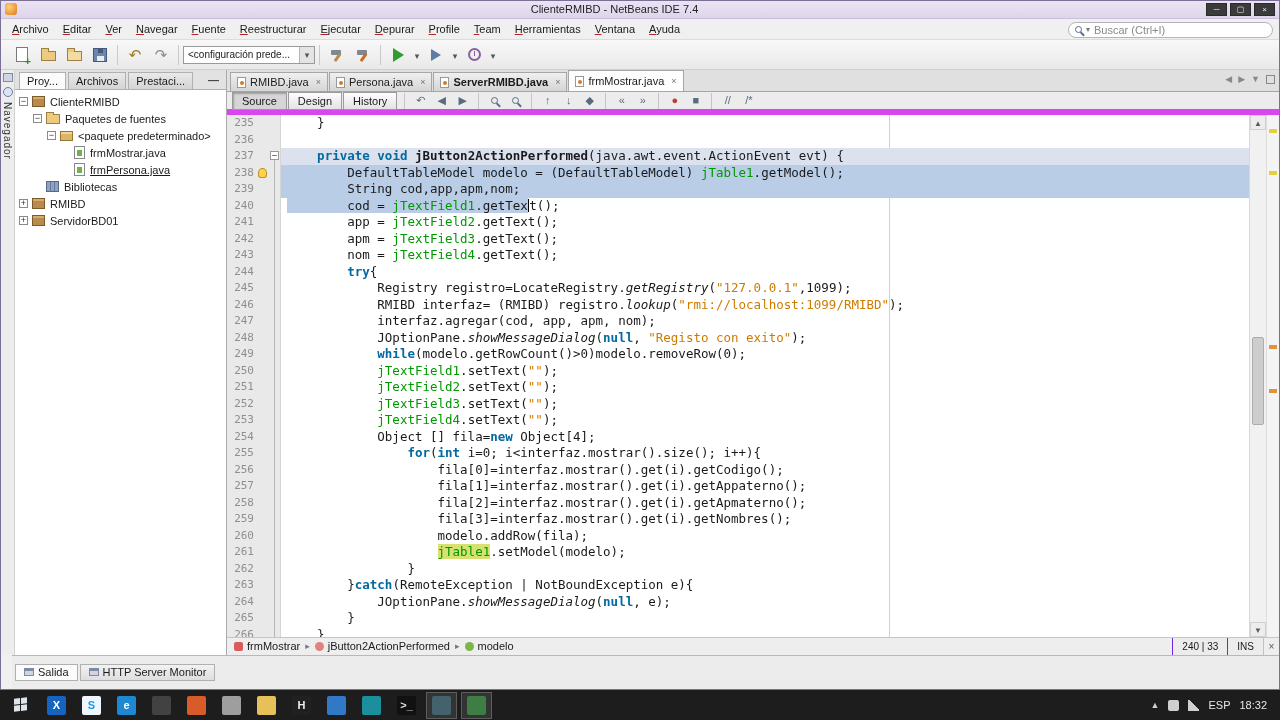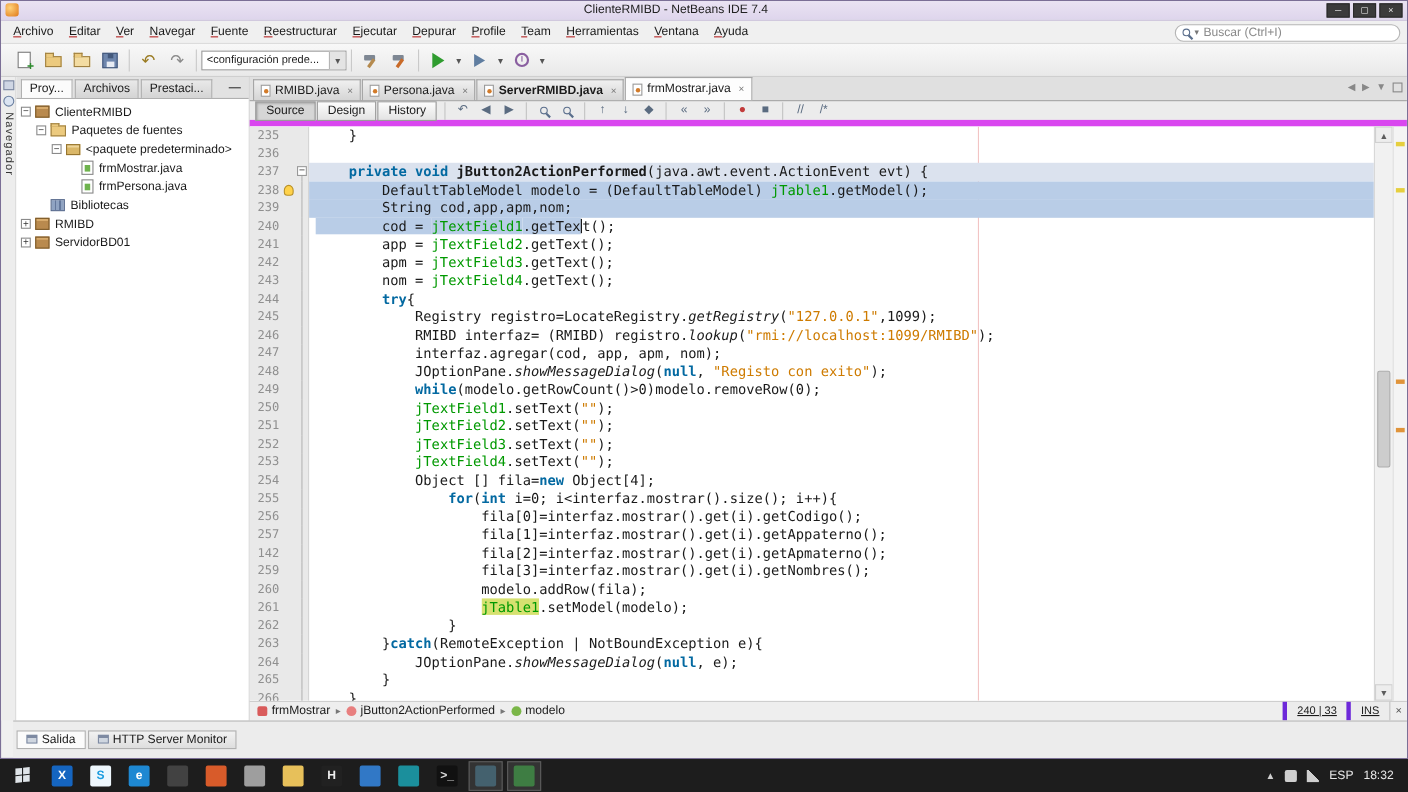--- a/index.html
+++ b/index.html
@@ -134,21 +134,21 @@
   .emark{position:absolute;left:2px;width:8px;height:4px;}
 
   .crumbrow{height:18px;display:flex;align-items:center;background:#eeeeee;border-top:1px solid #c6c6c6;padding-left:5px;gap:13px;}
   .crumb{display:flex;align-items:center;gap:4px;padding:0 2px;}
   .bc-sep{color:#777;font-size:9px;}
   .bc-ic{width:9px;height:9px;display:inline-block;flex:none;}
   .bc-class{background:#d95b5b;border-radius:2px;}
   .bc-method{background:#e87f7f;border-radius:50%;}
   .bc-variable{background:#7ab648;border-radius:50%;}
   .statusboxes{margin-left:auto;display:flex;align-items:center;height:100%;}
-  .sbox{border-left:4px solid #6d28d9;background:#ececec;padding:0 9px;font-size:10px;line-height:17px;height:100%;white-space:nowrap;text-decoration:underline;}
+  .sbox{border-left:1px solid #6d28d9;background:#ececec;padding:0 9px;font-size:10px;line-height:17px;height:100%;white-space:nowrap;}
   .sclose{width:16px;text-align:center;color:#555;font-size:10px;line-height:17px;border-left:1px solid #c2c2c2;}
 
   
   .bottomtabs{height:35px;background:#ececec;border-top:1px solid #b8b8b8;display:flex;align-items:center;padding-left:3px;gap:2px;margin-left:11px;}
   .btab{display:flex;align-items:center;gap:4px;height:17px;padding:1px 8px;border:1px solid #b0b0b0;background:linear-gradient(#f2f2f2,#dedede);}
   .btab.first{background:#fbfbfb;}
   .btab-ic{width:10px;height:8px;background:#cfd6e0;border:1px solid #7e8aa2;border-top:3px solid #7e8aa2;flex:none;}
 
   
   .taskbar{position:absolute;left:0;bottom:0;width:1280px;height:30px;background:#1d1d1d;display:flex;align-items:center;padding:0 5px;gap:4px;}
@@ -288,21 +288,21 @@
             <div class="titem" style="padding-left: 32px;">
               <span class="expander">−</span>
               <span class="nicon ic-package"></span>
               <span class="tlabel">&lt;paquete predeterminado&gt;</span>
             </div>
             <div class="titem" style="padding-left: 46px;">
               <span class="expander hidden"></span>
               <span class="nicon ic-form"></span>
               <span class="tlabel">frmMostrar.java</span>
             </div>
-            <div class="titem" style="padding-left: 46px;">
+            <div class="titem" style="padding-left: 46px; text-decoration: underline;">
               <span class="expander hidden"></span>
               <span class="nicon ic-form"></span>
               <span class="tlabel">frmPersona.java</span>
             </div>
             <div class="titem" style="padding-left: 18px;">
               <span class="expander hidden"></span>
               <span class="nicon ic-libraries"></span>
               <span class="tlabel">Bibliotecas</span>
             </div>
             <div class="titem" style="padding-left: 4px;">
@@ -429,21 +429,21 @@
                 <div class="cline"><span class="gut-num">248</span><span class="gut-glyph"></span><span class="gut-fold line"></span><span class="codetext"><span class="tok-pl">            JOptionPane.</span><span class="tok-it">showMessageDialog</span><span class="tok-pl">(</span><span class="tok-kw">null</span><span class="tok-pl">, </span><span class="tok-str">"Registo con exito"</span><span class="tok-pl">);</span></span></div>
                 <div class="cline"><span class="gut-num">249</span><span class="gut-glyph"></span><span class="gut-fold line"></span><span class="codetext"><span class="tok-pl">            </span><span class="tok-kw">while</span><span class="tok-pl">(modelo.getRowCount()&gt;0)modelo.removeRow(0);</span></span></div>
                 <div class="cline"><span class="gut-num">250</span><span class="gut-glyph"></span><span class="gut-fold line"></span><span class="codetext"><span class="tok-pl">            </span><span class="tok-fld">jTextField1</span><span class="tok-pl">.setText(</span><span class="tok-str">""</span><span class="tok-pl">);</span></span></div>
                 <div class="cline"><span class="gut-num">251</span><span class="gut-glyph"></span><span class="gut-fold line"></span><span class="codetext"><span class="tok-pl">            </span><span class="tok-fld">jTextField2</span><span class="tok-pl">.setText(</span><span class="tok-str">""</span><span class="tok-pl">);</span></span></div>
                 <div class="cline"><span class="gut-num">252</span><span class="gut-glyph"></span><span class="gut-fold line"></span><span class="codetext"><span class="tok-pl">            </span><span class="tok-fld">jTextField3</span><span class="tok-pl">.setText(</span><span class="tok-str">""</span><span class="tok-pl">);</span></span></div>
                 <div class="cline"><span class="gut-num">253</span><span class="gut-glyph"></span><span class="gut-fold line"></span><span class="codetext"><span class="tok-pl">            </span><span class="tok-fld">jTextField4</span><span class="tok-pl">.setText(</span><span class="tok-str">""</span><span class="tok-pl">);</span></span></div>
                 <div class="cline"><span class="gut-num">254</span><span class="gut-glyph"></span><span class="gut-fold line"></span><span class="codetext"><span class="tok-pl">            Object [] fila=</span><span class="tok-kw">new</span><span class="tok-pl"> Object[4];</span></span></div>
                 <div class="cline"><span class="gut-num">255</span><span class="gut-glyph"></span><span class="gut-fold line"></span><span class="codetext"><span class="tok-pl">                </span><span class="tok-kw">for</span><span class="tok-pl">(</span><span class="tok-kw">int</span><span class="tok-pl"> i=0; i&lt;interfaz.mostrar().size(); i++){</span></span></div>
                 <div class="cline"><span class="gut-num">256</span><span class="gut-glyph"></span><span class="gut-fold line"></span><span class="codetext"><span class="tok-pl">                    fila[0]=interfaz.mostrar().get(i).getCodigo();</span></span></div>
                 <div class="cline"><span class="gut-num">257</span><span class="gut-glyph"></span><span class="gut-fold line"></span><span class="codetext"><span class="tok-pl">                    fila[1]=interfaz.mostrar().get(i).getAppaterno();</span></span></div>
-                <div class="cline"><span class="gut-num">142</span><span class="gut-glyph"></span><span class="gut-fold line"></span><span class="codetext"><span class="tok-pl">                    fila[2]=interfaz.mostrar().get(i).getApmaterno();</span></span></div>
+                <div class="cline"><span class="gut-num">258</span><span class="gut-glyph"></span><span class="gut-fold line"></span><span class="codetext"><span class="tok-pl">                    fila[2]=interfaz.mostrar().get(i).getApmaterno();</span></span></div>
                 <div class="cline"><span class="gut-num">259</span><span class="gut-glyph"></span><span class="gut-fold line"></span><span class="codetext"><span class="tok-pl">                    fila[3]=interfaz.mostrar().get(i).getNombres();</span></span></div>
                 <div class="cline"><span class="gut-num">260</span><span class="gut-glyph"></span><span class="gut-fold line"></span><span class="codetext"><span class="tok-pl">                    modelo.addRow(fila);</span></span></div>
                 <div class="cline"><span class="gut-num">261</span><span class="gut-glyph"></span><span class="gut-fold line"></span><span class="codetext"><span class="tok-pl">                    </span><span class="tok-fld tok-occ">jTable1</span><span class="tok-pl">.setModel(modelo);</span></span></div>
                 <div class="cline"><span class="gut-num">262</span><span class="gut-glyph"></span><span class="gut-fold line"></span><span class="codetext"><span class="tok-pl">                }</span></span></div>
                 <div class="cline"><span class="gut-num">263</span><span class="gut-glyph"></span><span class="gut-fold line"></span><span class="codetext"><span class="tok-pl">        }</span><span class="tok-kw">catch</span><span class="tok-pl">(RemoteException | NotBoundException e){</span></span></div>
                 <div class="cline"><span class="gut-num">264</span><span class="gut-glyph"></span><span class="gut-fold line"></span><span class="codetext"><span class="tok-pl">            JOptionPane.</span><span class="tok-it">showMessageDialog</span><span class="tok-pl">(</span><span class="tok-kw">null</span><span class="tok-pl">, e);</span></span></div>
                 <div class="cline"><span class="gut-num">265</span><span class="gut-glyph"></span><span class="gut-fold line"></span><span class="codetext"><span class="tok-pl">        }</span></span></div>
                 <div class="cline"><span class="gut-num">266</span><span class="gut-glyph"></span><span class="gut-fold line"></span><span class="codetext"><span class="tok-pl">    }</span></span></div>
               </div>
           </div>

